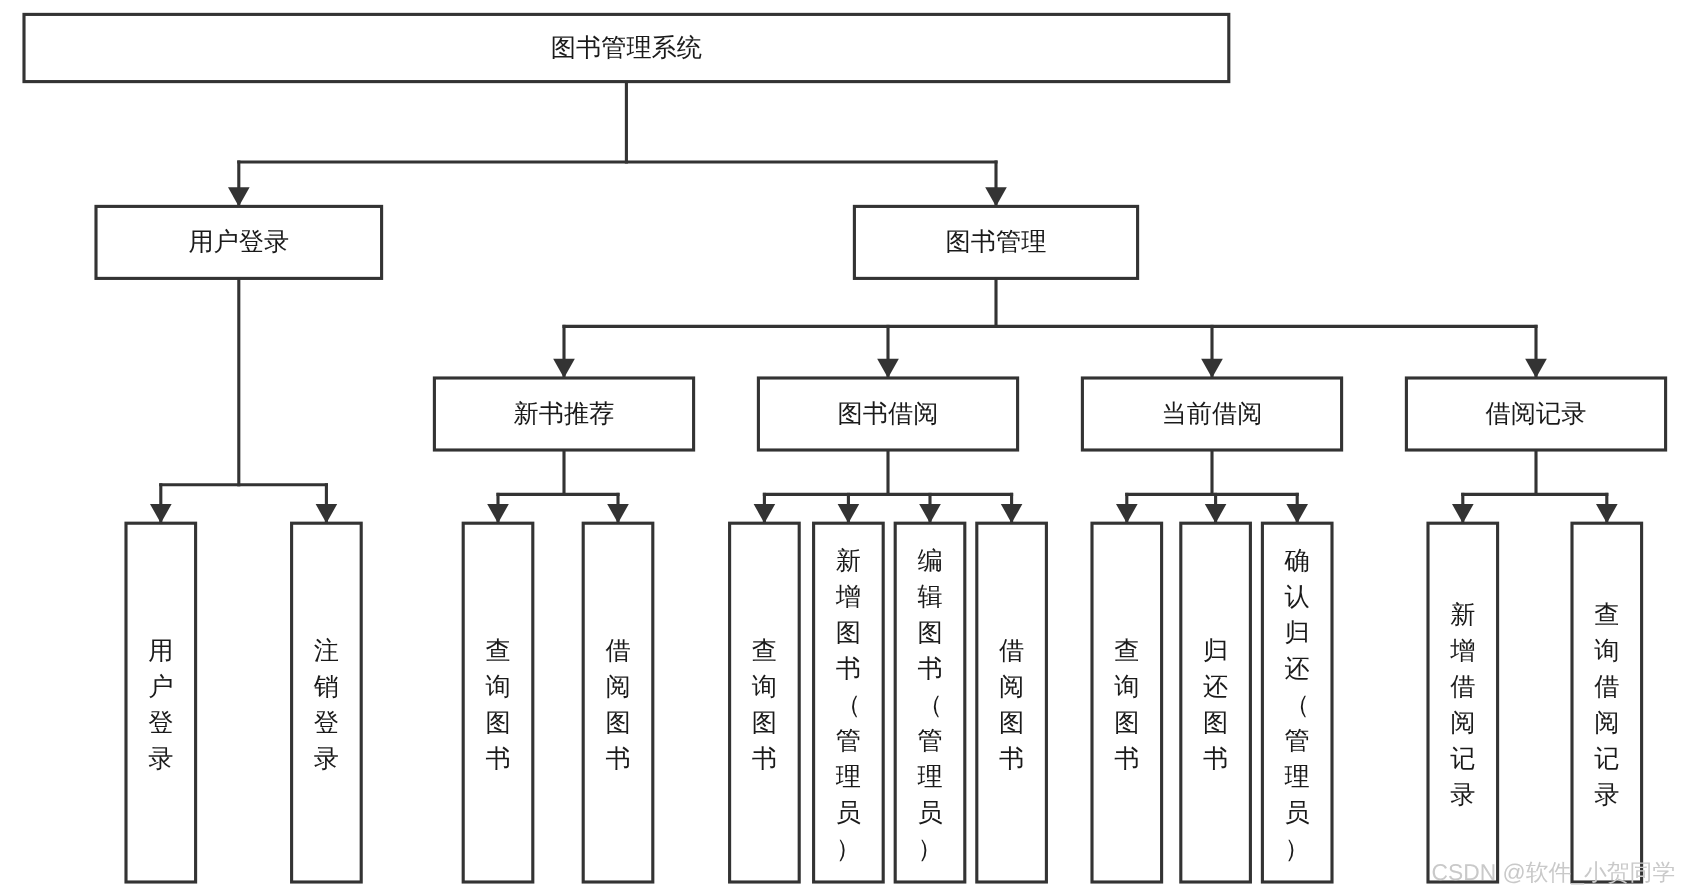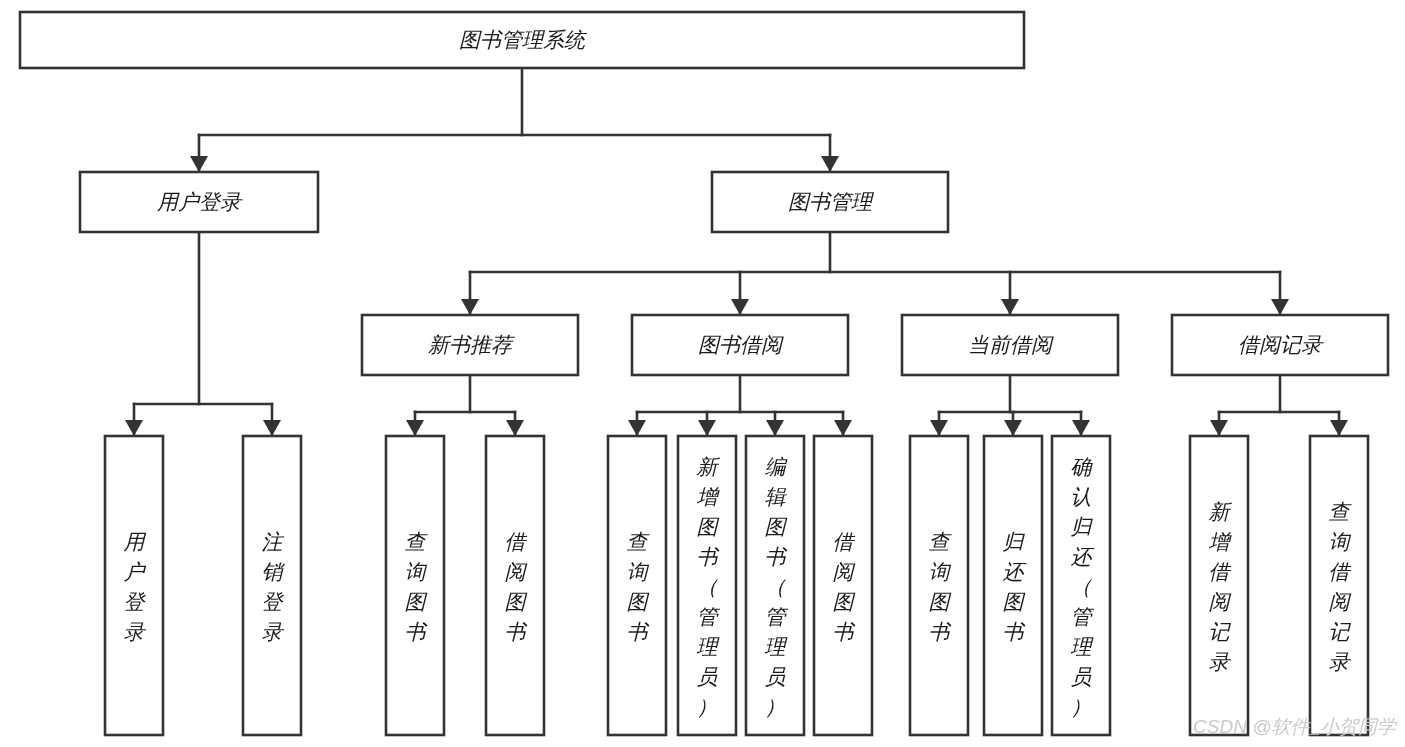--- a/index.html
+++ b/index.html
@@ -13,21 +13,20 @@
     height: 747px;
     font-family: "Liberation Sans", "DejaVu Sans", sans-serif;
     overflow: hidden;
     position: relative;
   }
   #diagram-root {
     position: relative;
     width: 1198px;
     height: 747px;
     background: #ffffff;
-    font-style: italic;
   }
   svg#flowchart {
     position: absolute;
     top: 0;
     left: 0;
     width: 1405px;
     height: 747px;
     display: block;
   }
   .node-box {

